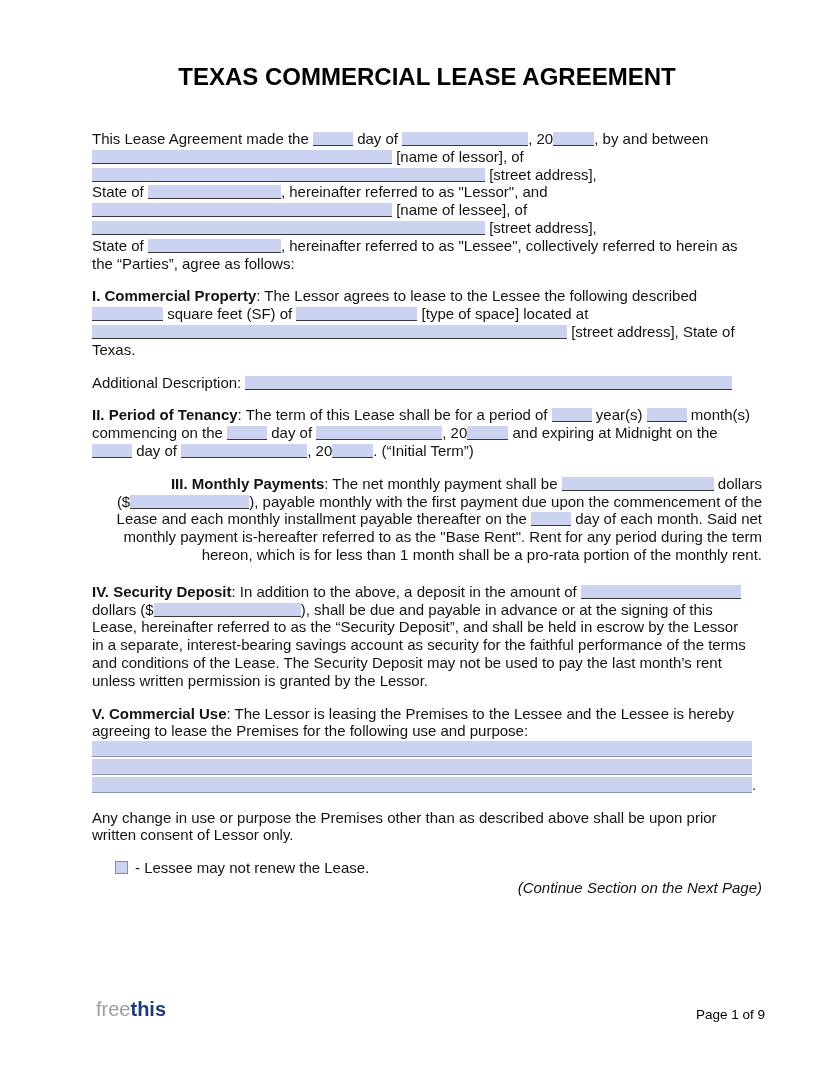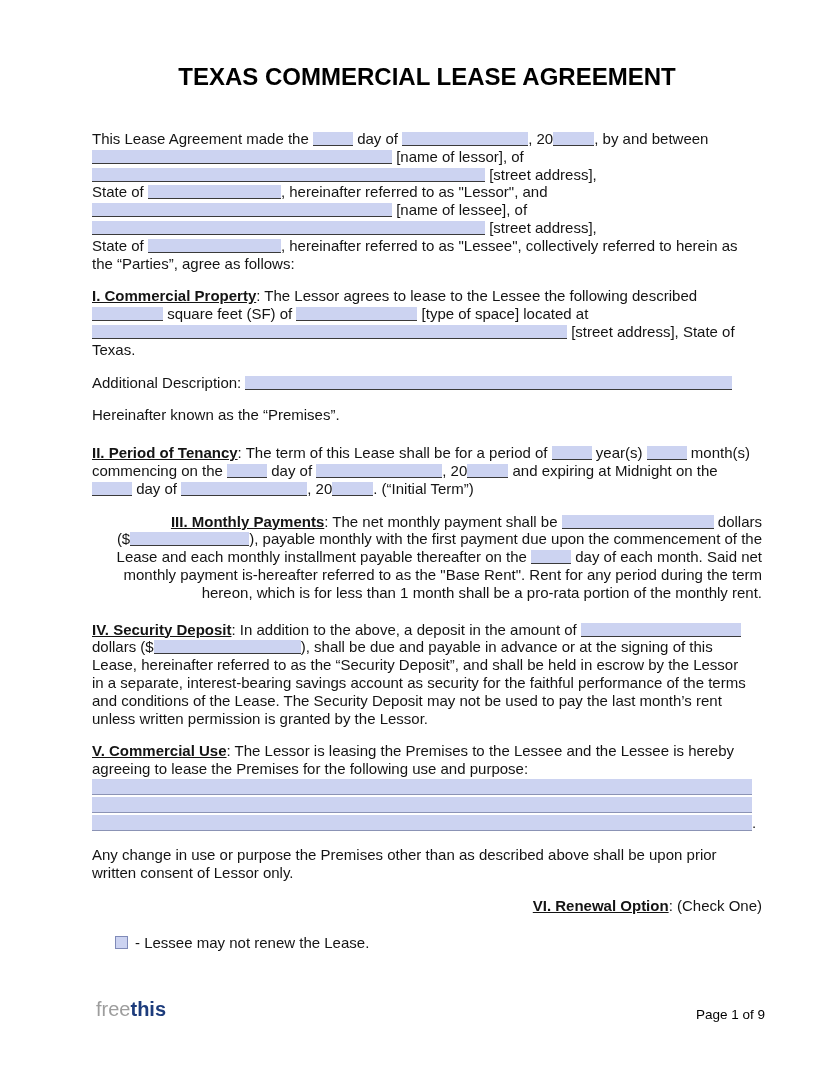--- a/index.html
+++ b/index.html
@@ -6,21 +6,21 @@
   .page {
     position:relative; width:832px; height:1082px; background:#ffffff;
     font-family:"Liberation Sans", sans-serif; color:#141414; overflow:hidden;
   }
   .content { position:absolute; left:92px; top:62px; width:670px; }
   .title {
     font-size:24px; font-weight:700; color:#000; text-align:center;
     margin:0 0 38px 0; line-height:30px;
   }
   .para { font-size:15px; line-height:17.8px; margin:0 0 15px 0; text-align:left; }
-  .para .b { font-weight:700;text-decoration:underline; }
+  .para .b { font-weight:700; }
   .mb20 { margin-bottom:20px; }
   .mb19 { margin-bottom:19px;text-align:right; }
   .mb2  { margin-bottom:2px;padding-left:23px; }
   .field {
     display:inline-block; height:13px; background:#ccd3f1;
     border-bottom:1px solid #3a3a3a; vertical-align:-2px;
   }
   .field.thin {
     height:15px; border-bottom:1px solid #8b93b5; vertical-align:-3px;
   }
@@ -41,36 +41,35 @@
 <div class="page">
   <div class="content">
     <h1 class="title">TEXAS COMMERCIAL LEASE AGREEMENT</h1>
 
     <p class="para"><span>This Lease Agreement made the </span><span class="field" style="width: 40px;"></span><span> day of </span><span class="field" style="width: 126px;"></span><span>, 20</span><span class="field" style="width: 41px;"></span><span>, by and between</span><br><span class="field" style="width: 300px;"></span><span> [name of lessor], of</span><br><span class="field" style="width: 393px;"></span><span> [street address],</span><br><span>State of </span><span class="field" style="width: 133px;"></span><span>, hereinafter referred to as "Lessor", and</span><br><span class="field" style="width: 300px;"></span><span> [name of lessee], of</span><br><span class="field" style="width: 393px;"></span><span> [street address],</span><br><span>State of </span><span class="field" style="width: 133px;"></span><span>, hereinafter referred to as "Lessee", collectively referred to herein as</span><br><span>the “Parties”, agree as follows:</span></p>
 
     <p class="para"><span class="b">I. Commercial Property</span><span>: The Lessor agrees to lease to the Lessee the following described</span><br><span class="field" style="width: 71px;"></span><span> square feet (SF) of </span><span class="field" style="width: 121px;"></span><span> [type of space] located at</span><br><span class="field" style="width: 475px;"></span><span> [street address], State of</span><br><span>Texas.</span></p>
 
     <p class="para"><span>Additional Description: </span><span class="field" style="width: 487px;"></span></p>
 
-    <p class="para mb20"><span>Hereinafter known as the “Premises”.</span></p>
 
     <p class="para"><span class="b">II. Period of Tenancy</span><span>: The term of this Lease shall be for a period of </span><span class="field" style="width: 40px;"></span><span> year(s) </span><span class="field" style="width: 40px;"></span><span> month(s)</span><br><span>commencing on the </span><span class="field" style="width: 40px;"></span><span> day of </span><span class="field" style="width: 126px;"></span><span>, 20</span><span class="field" style="width: 41px;"></span><span> and expiring at Midnight on the</span><br><span class="field" style="width: 40px;"></span><span> day of </span><span class="field" style="width: 126px;"></span><span>, 20</span><span class="field" style="width: 41px;"></span><span>. (“Initial Term”)</span></p>
 
     <p class="para mb19"><span class="b">III. Monthly Payments</span><span>: The net monthly payment shall be </span><span class="field" style="width: 152px;"></span><span> dollars</span><br><span>($</span><span class="field" style="width: 119px;"></span><span>), payable monthly with the first payment due upon the commencement of the</span><br><span>Lease and each monthly installment payable thereafter on the </span><span class="field" style="width: 40px;"></span><span> day of each month. Said net</span><br><span>monthly payment is-hereafter referred to as the "Base Rent". Rent for any period during the term</span><br><span>hereon, which is for less than 1 month shall be a pro-rata portion of the monthly rent.</span></p>
 
     <p class="para"><span class="b">IV. Security Deposit</span><span>: In addition to the above, a deposit in the amount of </span><span class="field" style="width: 160px;"></span><br><span>dollars ($</span><span class="field" style="width: 147px;"></span><span>), shall be due and payable in advance or at the signing of this</span><br><span>Lease, hereinafter referred to as the “Security Deposit”, and shall be held in escrow by the Lessor</span><br><span>in a separate, interest-bearing savings account as security for the faithful performance of the terms</span><br><span>and conditions of the Lease. The Security Deposit may not be used to pay the last month’s rent</span><br><span>unless written permission is granted by the Lessor.</span></p>
 
     <p class="para"><span class="b">V. Commercial Use</span><span>: The Lessor is leasing the Premises to the Lessee and the Lessee is hereby</span><br><span>agreeing to lease the Premises for the following use and purpose:</span><br><span class="field thin" style="width: 660px;"></span><br><span class="field thin" style="width: 660px;"></span><br><span class="field thin" style="width: 660px;"></span><span>.</span></p>
 
     <p class="para"><span>Any change in use or purpose the Premises other than as described above shall be upon prior</span><br><span>written consent of Lessor only.</span></p>
 
-    <p class="para mb19"><span class="b">VI. Renewal Option</span><span>: (Check One)</span></p>
 
     <p class="para mb2"><span class="checkbox"></span><span>- Lessee may not renew the Lease.</span></p>
 
+    <p class="para continue">(Continue Section on the Next Page)</p>
   </div>
 
   <div class="footer">
     <div class="brand">
       <span class="brand-free">free</span><span class="brand-forms">this</span>
     </div>
     <div class="pagenum">Page 1 of 9</div>
   </div>
 </div>
 

